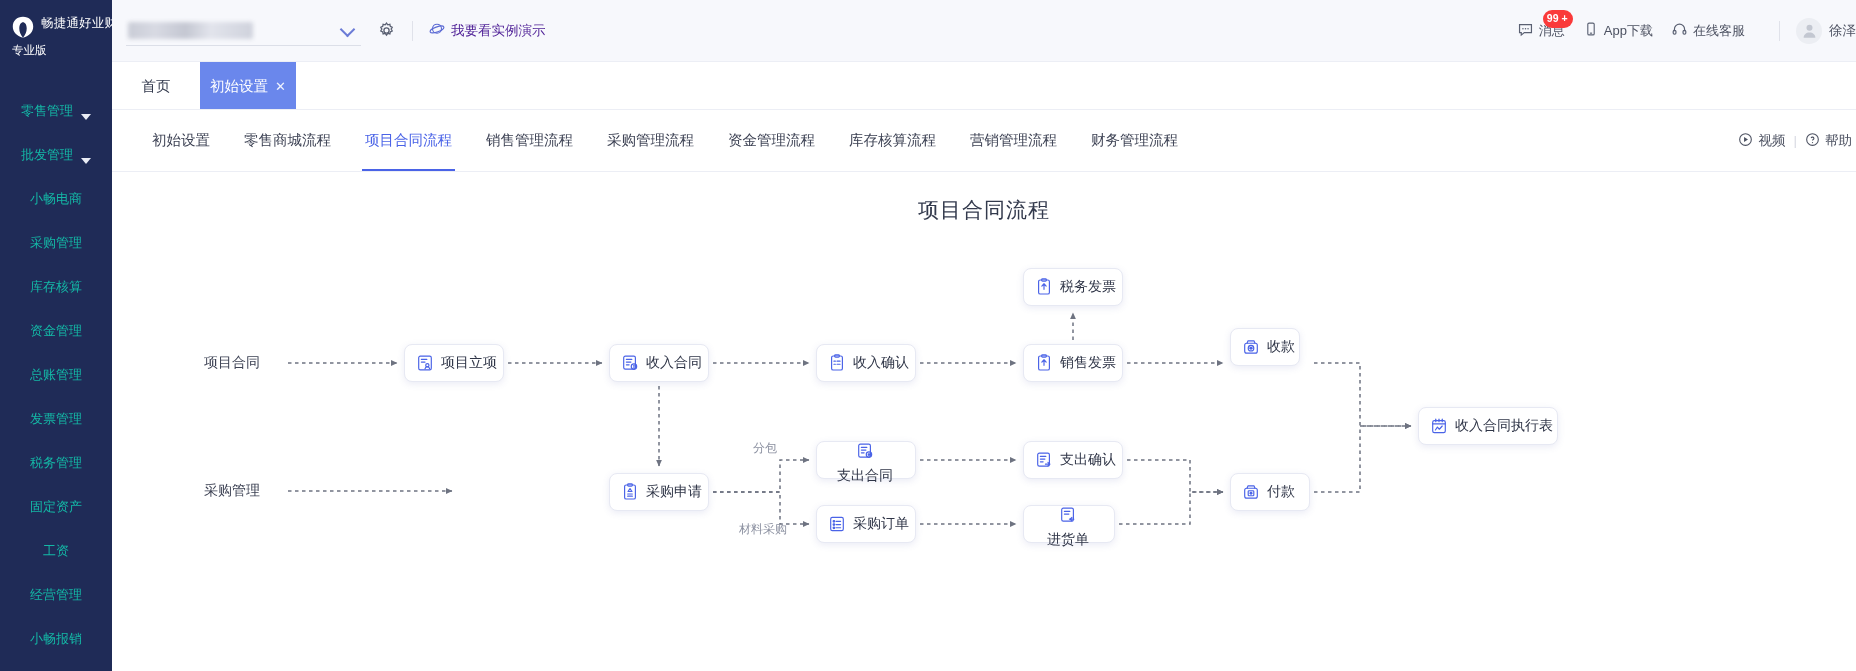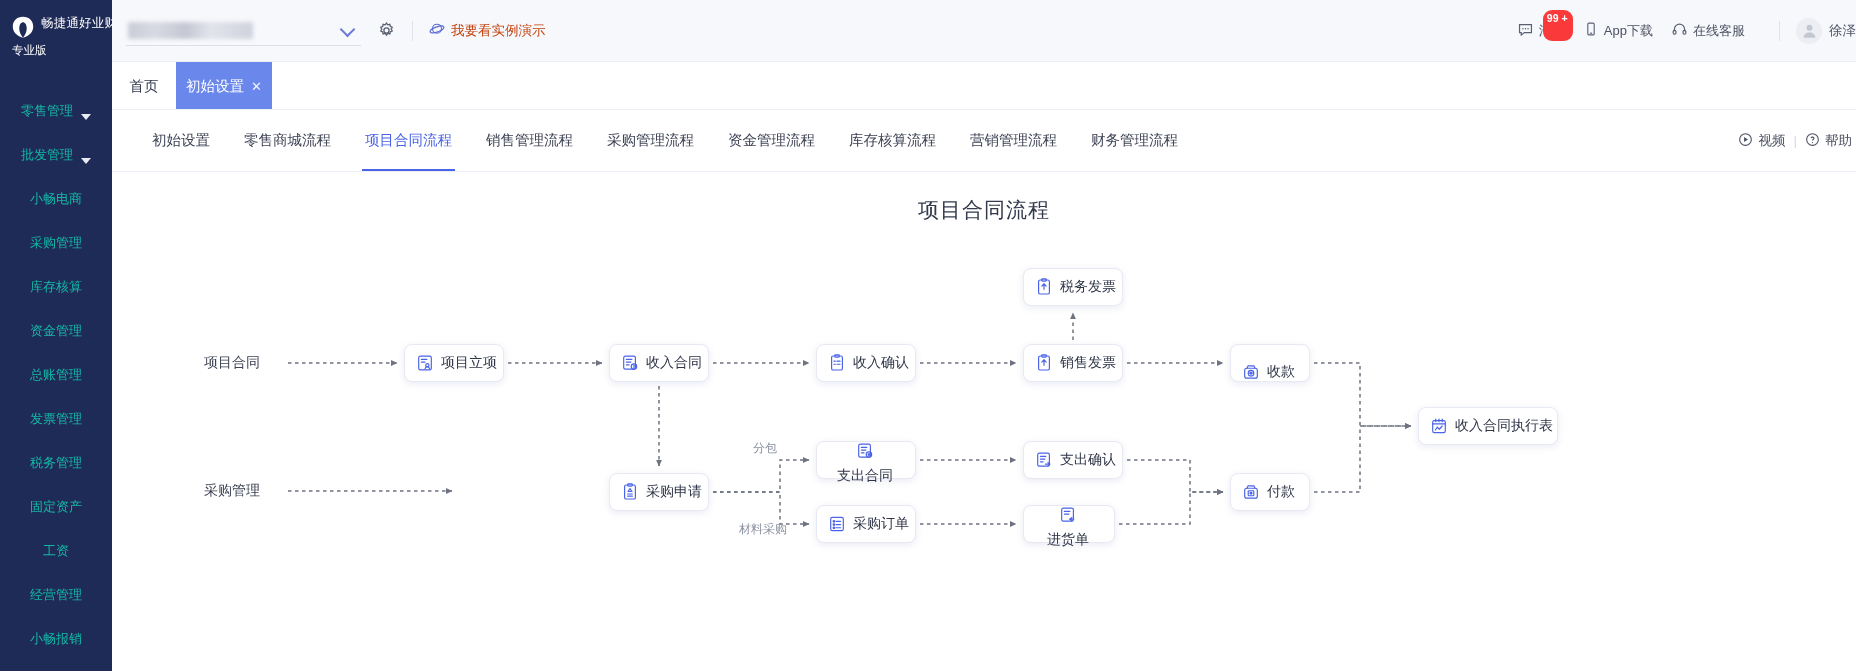--- a/index.html
+++ b/index.html
@@ -51,53 +51,54 @@
   }
   .chev-down {
     position: absolute; right: 8px; top: 8px; width: 11px; height: 11px;
     border-right: 2px solid #6b7bd6; border-bottom: 2px solid #6b7bd6;
     transform: rotate(45deg);
   }
   .gear-btn { margin-left: 16px; cursor: pointer; display:flex; align-items:center; }
   .vsep { width: 1px; height: 20px; background: #e0e2ea; margin: 0 16px; }
   .demo-link {
     display: flex; align-items: center; gap: 6px; font-size: 13.5px;
-    color: #c2410c; cursor: pointer;
+    color: #4c1d95; cursor: pointer;
   }
   .header-right {
     margin-left: auto; display: flex; align-items: center;
     padding-right: 0; height: 100%;
   }
   .hr-item {
     display: flex; align-items: center; gap: 5px; margin-right: 18px;
     font-size: 13px; color: #4c5161; cursor: pointer; position: relative;
   }
   .badge {
     position: absolute; left: 26px; top: -11px; background: #fa3a3a; color: #fff;
-    font-size: 10.5px; line-height: 1; padding: 3px 5px 18px 4px;
+    font-size: 10.5px; line-height: 1; padding: 3px 5px 5px 4px;
     border-radius: 9px; font-weight: bold; white-space: nowrap;
   }
   .avatar {
     width: 26px; height: 26px; border-radius: 50%; background: #eceef3;
     display: flex; align-items: center; justify-content: center; margin-right: 7px;
   }
   .uname { font-size: 13.5px; color: #4c5161; white-space: nowrap; }
 
   
   .tabstrip {
     position: absolute; left: 112px; top: 62px; right: 0; height: 48px;
     background: #fff; display: flex; align-items: stretch; z-index: 9;
   }
   .tabstrip::after {
     content:""; position:absolute; left:0; right:0; bottom:0; height:1px; background:#eceef5;
   }
   .wtab {
     display: flex; align-items: center; justify-content: center; gap: 7px;
     padding: 0 10px; font-size: 14.5px; color: #333a4d; cursor: pointer;
     min-width: 64px;
+    margin-left: 12px;
   }
   .wtab.active { background: #6a87ec; color: #fff; }
   .wtab .x { font-size: 13px; opacity: .9; }
 
   
   .subnav {
     position: absolute; left: 112px; top: 110px; right: 0; height: 62px;
     background: #fff; border-bottom: 1px solid #eceef5;
     display: flex; align-items: center; z-index: 8;
   }
@@ -401,21 +402,21 @@
         <div class="node" style="left: 911px; top: 96px; width: 100px;">
           <span class="ic">
             <svg viewBox="0 0 20 20" width="18" height="18" fill="none" stroke="#4a63e7" stroke-width="1.3" stroke-linecap="round" stroke-linejoin="round">
               <rect x="4" y="2.2" width="12" height="15.6" rx="1.8"></rect>
               <rect x="7.4" y="1" width="5.2" height="2.6" rx="1"></rect>
               <path d="M10 12.6V6.6M7.6 9 L10 6.4 L12.4 9"></path>
             </svg>
           </span>
           <span>税务发票</span>
         </div>
-        <div class="node" style="left: 1118px; top: 172px; width: 80px; align-items: flex-end;">
+        <div class="node" style="left: 1118px; top: 156px; width: 70px;">
           <span class="ic">
             <svg viewBox="0 0 20 20" width="18" height="18" fill="none" stroke="#4a63e7" stroke-width="1.3" stroke-linecap="round" stroke-linejoin="round">
               <rect x="3" y="5.8" width="14" height="11" rx="2.2"></rect>
               <path d="M5.6 5.8 L6.6 3.2 h6.8 l1 2.6"></path>
               <circle cx="10" cy="11.3" r="3.1"></circle>
               <path d="M8.7 9.8 L10 11.2 L11.3 9.8 M8.7 11.6h2.6 M10 11.2v2"></path>
             </svg>
           </span>
           <span>收款</span>
         </div>

